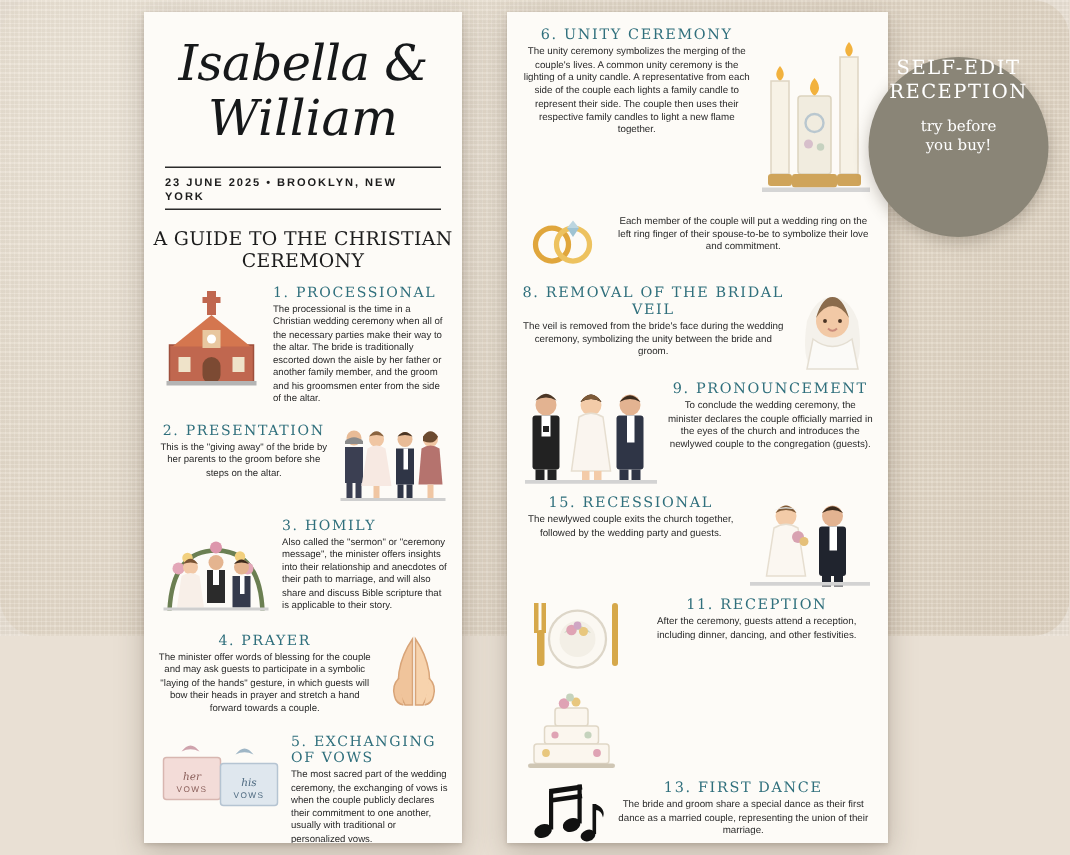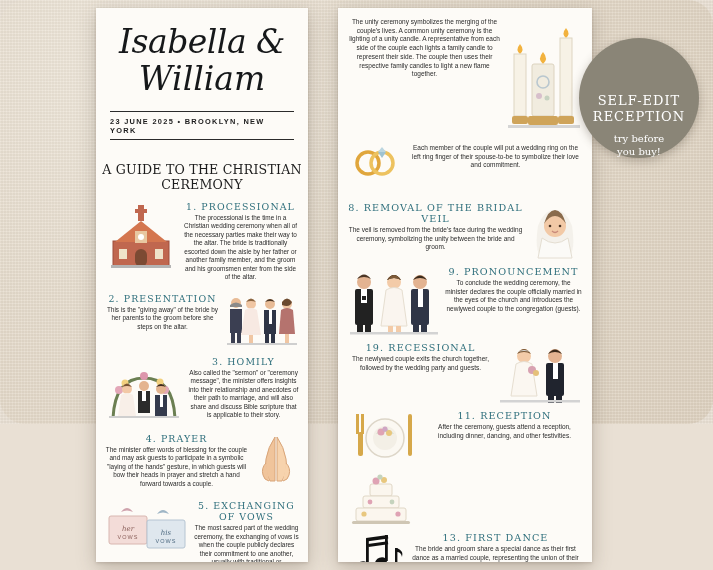--- a/index.html
+++ b/index.html
@@ -77,21 +77,21 @@
     margin: 16px 14px 0 14px;
     border-top: 1.2px solid #2b2b2b;
     border-bottom: 1.2px solid #2b2b2b;
     padding: 5px 0 4px 0;
     font-size: 7.4px;
     letter-spacing: 1.3px;
     color: #1d1d1d;
     font-weight: bold;
   }
   .guide-title {
-    margin-top: 22px;
+    margin-top: 11px;
     text-align: center;
     font-family: "DejaVu Serif", serif;
     font-size: 12.6px;
     color: #1c1c1c;
     letter-spacing: 0.2px;
   }
 
   .step {
     position: relative;
     margin: 9px 9px 0 9px;
@@ -101,21 +101,21 @@
     font-size: 9.4px;
     color: #2f6f7c;
     letter-spacing: 1.1px;
     margin-bottom: 2px;
   }
   .step-body {
     font-size: 6.4px;
     line-height: 1.33;
     color: #2a2a2a;
   }
-  .txt-right { text-align: center; }
+  .txt-right { text-align: left; }
   .txt-left { text-align: center; }
   .txt-center { text-align: center; }
 
   .row {
     display: flex;
     align-items: flex-start;
     gap: 5px;
   }
   .row .art { flex: 0 0 auto; }
   .row .txt { flex: 1 1 auto; }
@@ -143,21 +143,21 @@
     right: 14px;
     top: 38px;
     width: 120px;
     height: 120px;
     border-radius: 50%;
     background: #8a8577;
     color: #fff;
     display: flex;
     flex-direction: column;
     align-items: center;
-    justify-content: flex-end;
+    justify-content: flex-start;
     text-align: center;
     box-shadow: 0 3px 10px rgba(70,60,45,0.3);
   }
   #badge .b1 {
     font-family: "DejaVu Serif", serif;
     font-size: 13px;
     letter-spacing: 1px;
     line-height: 1.25;
   }
   #badge .b2 {
@@ -336,20 +336,24 @@
 
     </div>
   </div>
 
   <div class="card" id="card-right">
     <div class="inner">
 
       <div class="rstep" style="margin-top:10px">
         <div class="row">
           <div class="txt txt-center">
+            <div class="rhead">
+              <span>6.</span>
+              <span>UNITY CEREMONY</span>
+            </div>
             <div class="rbody">The unity ceremony symbolizes the merging of the couple's lives. A common unity ceremony is the lighting of a unity candle. A representative from each side of the couple each lights a family candle to represent their side. The couple then uses their respective family candles to light a new flame together.</div>
           </div>
           <div class="art">
             <svg width="76" height="118" viewBox="0 0 76 118">
 
               <path d="M60 10 q5 6 0 10 q-5 -4 0 -10z" fill="#f2b23e"></path>
               <rect x="54" y="20" width="12" height="78" fill="#f7f2e6" stroke="#ded5c2" stroke-width="1"></rect>
               <rect x="52" y="98" width="16" height="8" rx="2" fill="#cfa45a"></rect>
 
               <path d="M14 26 q5 6 0 10 q-5 -4 0 -10z" fill="#f2b23e"></path>
@@ -377,21 +381,21 @@
               <polygon points="34,3 30,8 38,8" fill="#bcd6e0"></polygon>
               <polygon points="30,8 38,8 34,14" fill="#9fc3d2"></polygon>
             </svg>
           </div>
           <div class="txt txt-center">
             <div class="rbody">Each member of the couple will put a wedding ring on the left ring finger of their spouse-to-be to symbolize their love and commitment.</div>
           </div>
         </div>
       </div>
 
-      <div class="rstep" style="margin-top:24px">
+      <div class="rstep" style="margin-top:12px">
         <div class="row">
           <div class="txt txt-center">
             <div class="rhead">
               <span>8.</span>
               <span>REMOVAL OF THE BRIDAL VEIL</span>
             </div>
             <div class="rbody">The veil is removed from the bride's face during the wedding ceremony, symbolizing the unity between the bride and groom.</div>
           </div>
           <div class="art">
             <svg width="54" height="58" viewBox="0 0 54 58">
@@ -443,21 +447,21 @@
             </div>
             <div class="rbody">To conclude the wedding ceremony, the minister declares the couple officially married in the eyes of the church and introduces the newlywed couple to the congregation (guests).</div>
           </div>
         </div>
       </div>
 
       <div class="rstep" style="margin-top:6px">
         <div class="row">
           <div class="txt txt-center">
             <div class="rhead">
-              <span>19.</span>
+              <span>15.</span>
               <span>RECESSIONAL</span>
             </div>
             <div class="rbody">The newlywed couple exits the church together, followed by the wedding party and guests.</div>
           </div>
           <div class="art">
             <svg width="84" height="62" viewBox="0 0 84 62">
 
               <circle cx="26" cy="14" r="7" fill="#f3cba8"></circle>
               <path d="M19 12 q7 -10 14 0 q-7 -4 -14 0z" fill="#7d5a38"></path>
               <path d="M17 11 q9 -6 18 0 q-3 -2 -9 -2 q-6 0 -9 2z" fill="#e8eef2" opacity="0.85"></path>

